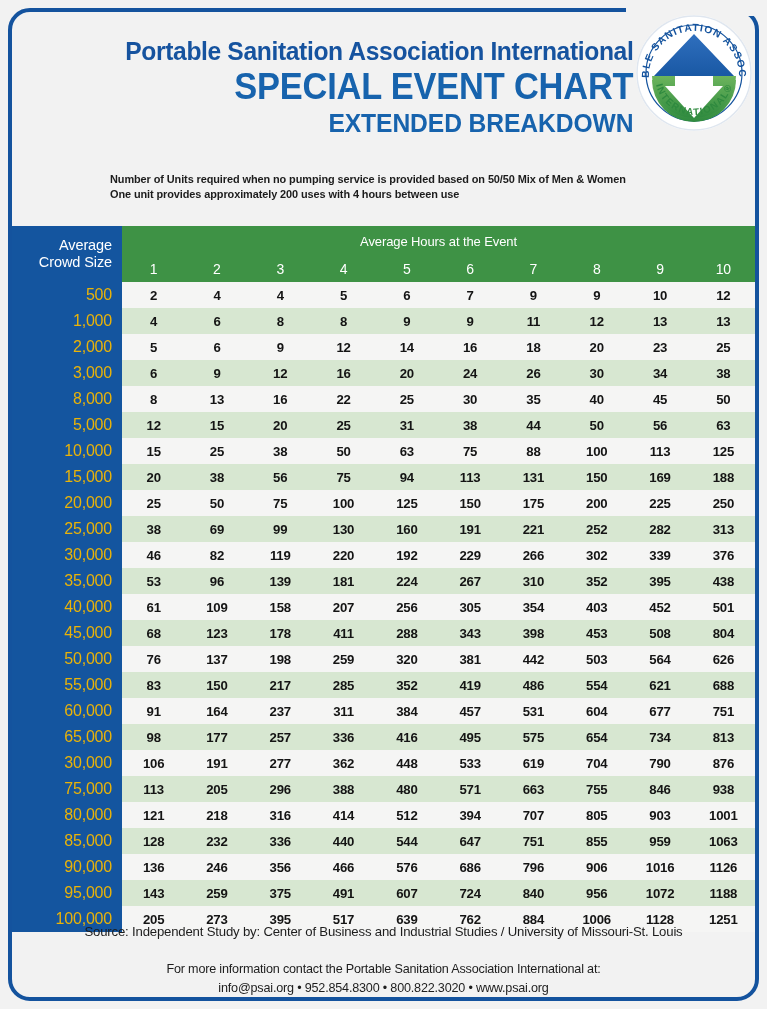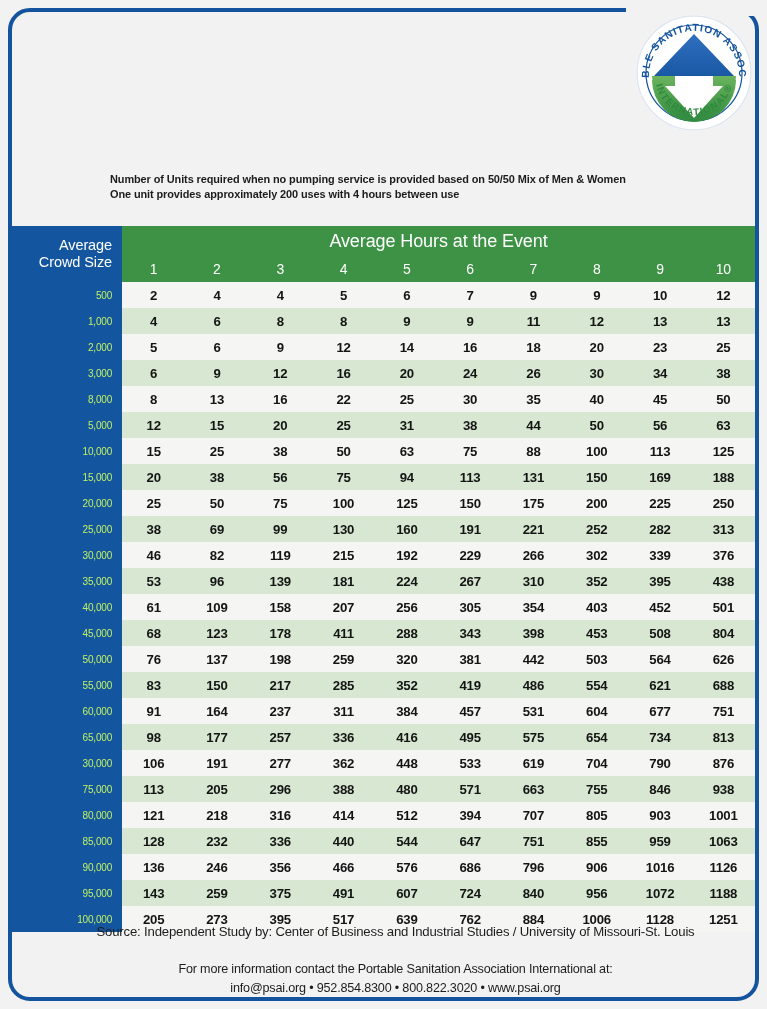--- a/index.html
+++ b/index.html
@@ -141,40 +141,40 @@
     font-weight: normal;
     text-align: right;
     padding: 0 10px 0 0;
     line-height: 17px;
     vertical-align: middle;
     letter-spacing: -0.1px;
   }
   .hdr-hours {
     background: #3e9245;
     color: #ffffff;
-    font-size: 18px;
+    font-size: 13px;
     font-weight: normal;
     text-align: center;
     height: 28px;
     letter-spacing: -0.1px;
   }
   .hdr-num {
     background: #3e9245;
     color: #ffffff;
     font-size: 14px;
     font-weight: normal;
     text-align: center;
     height: 24px;
     letter-spacing: -0.1px;
   }
 
   td.rowlabel {
     background: #14559f;
-    color: #bef264;
-    font-size: 10px;
+    color: #eab308;
+    font-size: 16px;
     text-align: right;
     padding: 0 10px 0 0;
     height: 24px;
     letter-spacing: -0.2px;
     white-space: nowrap;
   }
   td.val {
     text-align: center;
     font-size: 13.2px;
     font-weight: bold;
@@ -186,21 +186,20 @@
   tr.even td.val { background: #d7e7d1; }
 
   
   .footer {
     position: absolute;
     left: 12px;
     top: 912px;
     width: 743px;
     text-align: center;
     z-index: 3;
-    padding-left: 12px;
   }
   .source-line {
     font-size: 13.6px;
     color: #1d1d1d;
     letter-spacing: -0.2px;
     transform: scaleX(0.97);
     margin-top: 12px;
     white-space: nowrap;
   }
   .contact-line {
@@ -222,20 +221,25 @@
 </style>
 </head>
 <body>
 
 <div class="page">
 
   <div class="frame"></div>
   <div class="frame-notch"></div>
 
   <div class="header">
+    <div class="title-block">
+      <div class="title-line1">Portable Sanitation Association International</div>
+      <div class="title-line2">SPECIAL EVENT CHART</div>
+      <div class="title-line3">EXTENDED BREAKDOWN</div>
+    </div>
 
     <div class="logo">
       <svg viewBox="0 0 118 118" xmlns="http://www.w3.org/2000/svg">
         <defs>
           <path id="arcTop" d="M 14,62 A 45,45 0 0 1 104,62" fill="none"></path>
           <path id="arcBot" d="M 20,62 A 39,39 0 0 0 98,62" fill="none"></path>
           <linearGradient id="blueGrad" x1="0" y1="0" x2="0" y2="1">
             <stop offset="0%" stop-color="#2f6fbe"></stop>
             <stop offset="100%" stop-color="#14539e"></stop>
           </linearGradient>
@@ -435,21 +439,21 @@
             <td class="val">221</td>
             <td class="val">252</td>
             <td class="val">282</td>
             <td class="val">313</td>
           </tr>
           <tr class="odd">
             <td class="rowlabel">30,000</td>
             <td class="val">46</td>
             <td class="val">82</td>
             <td class="val">119</td>
-            <td class="val">215</td>
+            <td class="val">220</td>
             <td class="val">192</td>
             <td class="val">229</td>
             <td class="val">266</td>
             <td class="val">302</td>
             <td class="val">339</td>
             <td class="val">376</td>
           </tr>
           <tr class="even">
             <td class="rowlabel">35,000</td>
             <td class="val">53</td>

